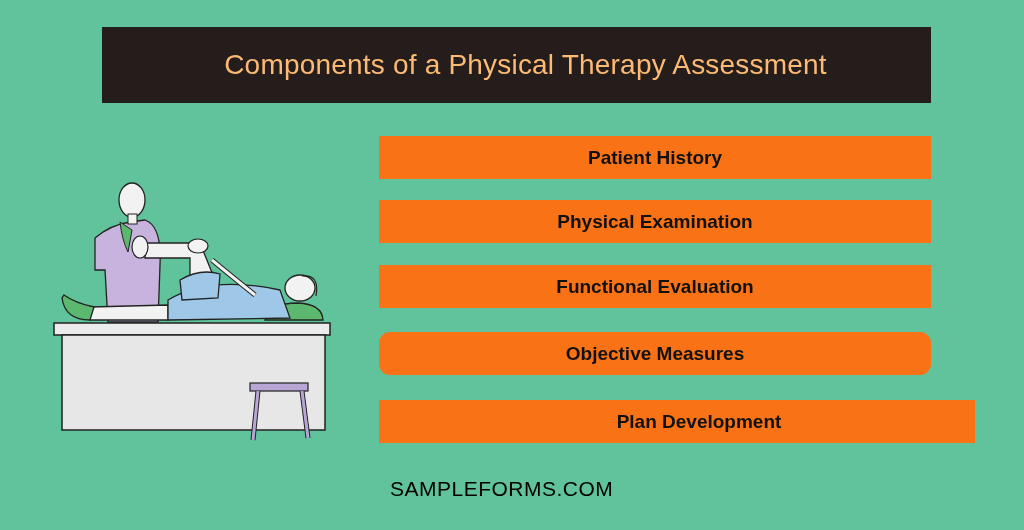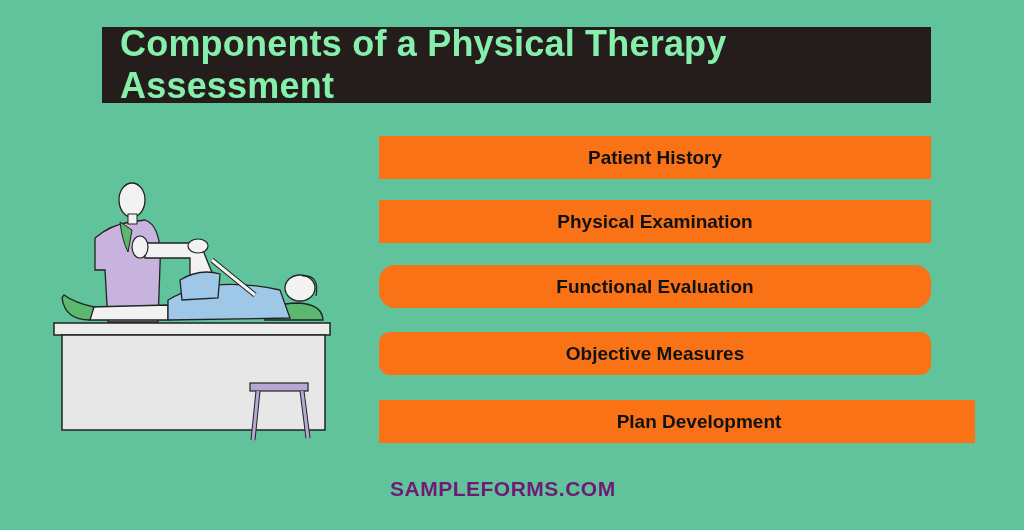--- a/index.html
+++ b/index.html
@@ -1,21 +1,21 @@
 <!DOCTYPE html>
 <html><head>
   <meta charset="utf-8">
   <style>
     html, body { margin:0; padding:0; }
     body { width:1024px; height:530px; background:#60c39b; position:relative; overflow:hidden; font-family:"Liberation Sans", sans-serif; }
     .title-bar { position:absolute; left:102px; top:27px; width:829px; height:76px; background:#251d1b; display:flex; align-items:center; justify-content:center; }
-    .title-bar span { color:#86efac; font-weight:bold; font-size:36px; letter-spacing:0.2px; padding-left:18px; }
+    .title-bar span { color:#fdba74; font-weight:normal; font-size:28px; letter-spacing:0.2px; padding-left:18px; }
     .item { position:absolute; left:379px; width:552px; height:43px; background:#f97316; display:flex; align-items:center; justify-content:center; }
     .item span { color:#111; font-weight:bold; font-size:19px; }
-    .footer { position:absolute; left:390px; top:477px; color:#701a75; font-weight:bold; font-size:21px; letter-spacing:0.5px; }
+    .footer { position:absolute; left:390px; top:477px; color:#000000; font-weight:normal; font-size:21px; letter-spacing:0.5px; }
     .illus { position:absolute; left:50px; top:170px; width:290px; height:280px; }
   </style>
 </head>
 <body>
 
 <div class="title-bar">
   <span>Components of a Physical Therapy Assessment</span>
 </div>
 
 <svg class="illus" viewBox="0 0 290 280" xmlns="http://www.w3.org/2000/svg">
@@ -54,21 +54,21 @@
   <path d="M205 125 Q180 105 162 90" fill="none" stroke="#222" stroke-width="5"></path>
   <path d="M205 125 Q180 105 162 90" fill="none" stroke="#f2f2f2" stroke-width="3"></path>
 </svg>
 
 <div class="item" style="top:136px;">
   <span>Patient History</span>
 </div>
 <div class="item" style="top:200px;text-align:right;">
   <span>Physical Examination</span>
 </div>
-<div class="item" style="top:265px;border-radius:16px;">
+<div class="item" style="top:265px;">
   <span>Functional Evaluation</span>
 </div>
 <div class="item" style="top:332px;border-radius:11px;">
   <span>Objective Measures</span>
 </div>
 <div class="item" style="top:400px;padding-left:44px;">
   <span>Plan Development</span>
 </div>
 
 <div class="footer">SAMPLEFORMS.COM</div>

